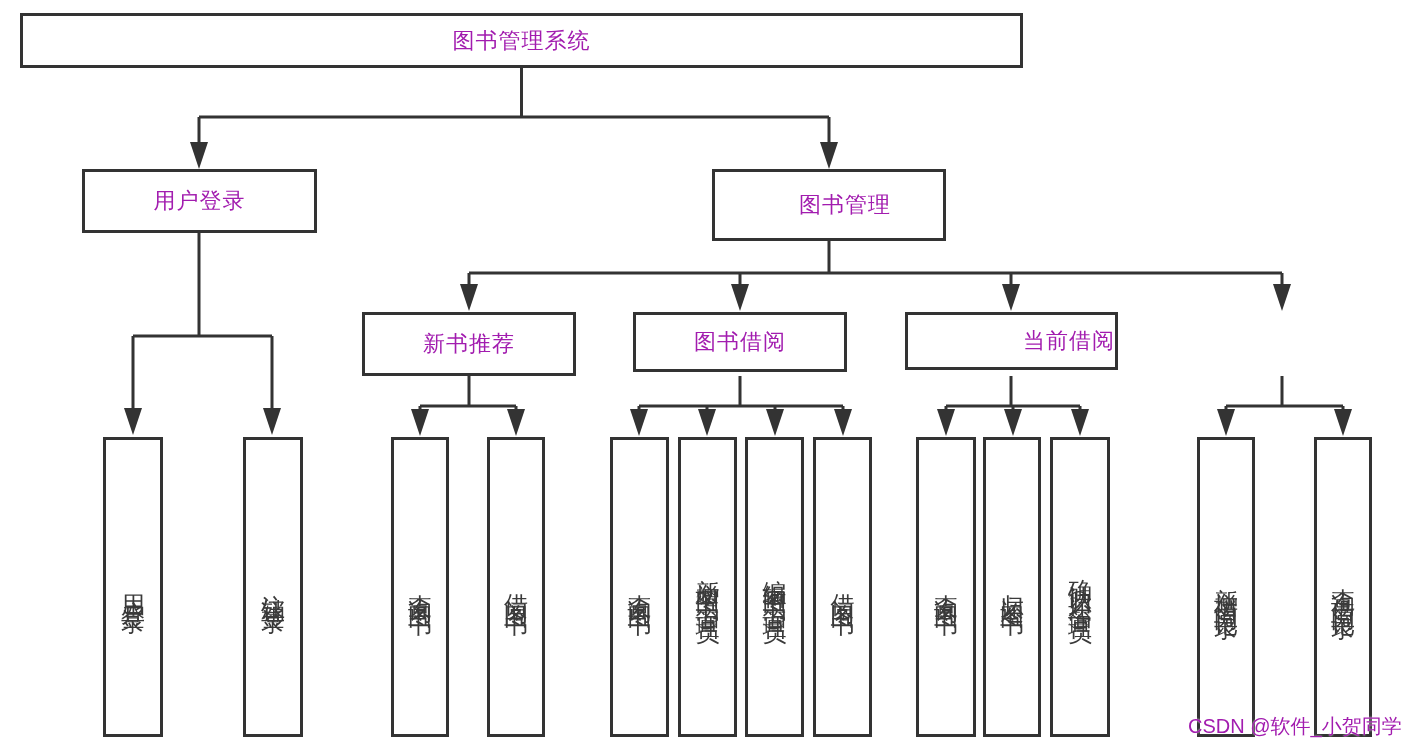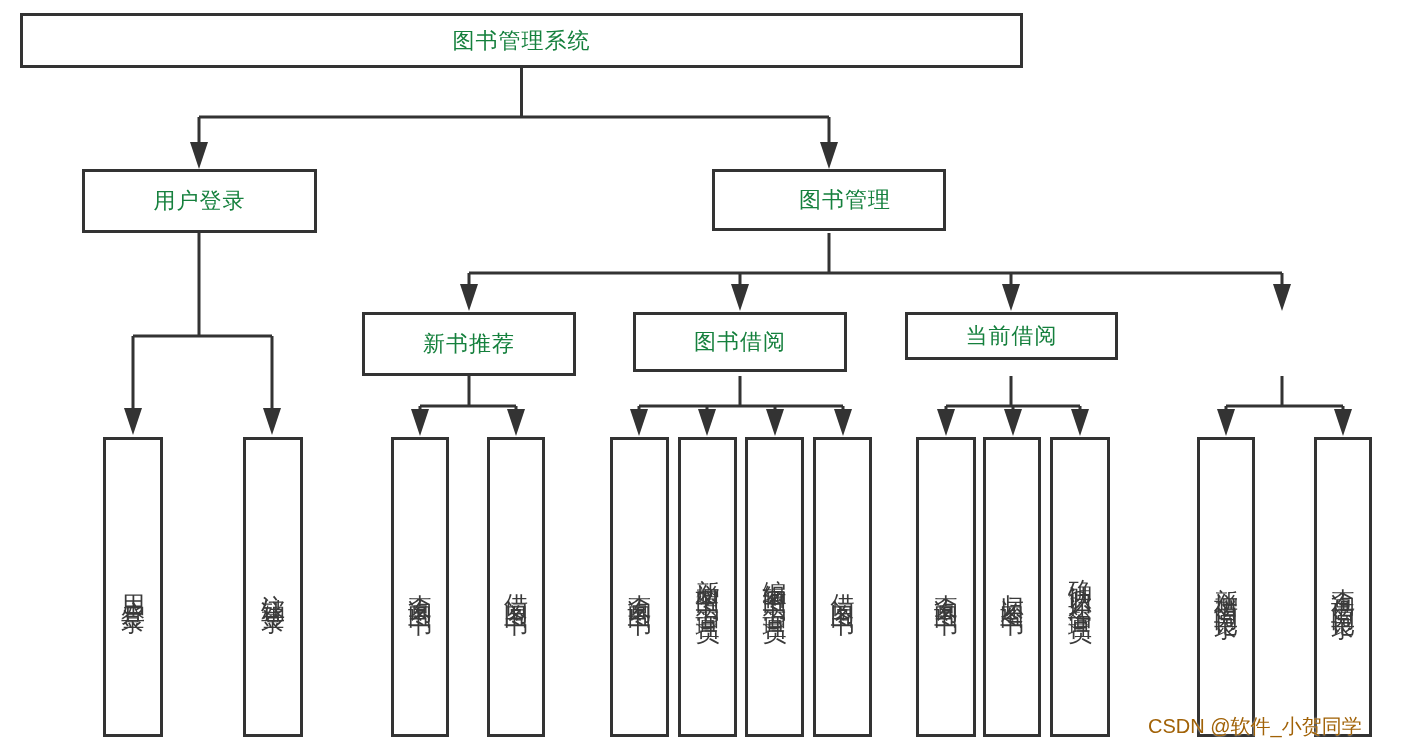--- a/index.html
+++ b/index.html
@@ -20,21 +20,21 @@
   .connectors path.arrow { fill: #333333; stroke: none; }
   .hbox {
     position: absolute;
     box-sizing: border-box;
     border: 3px solid #333333;
     background: #ffffff;
     display: flex;
     align-items: center;
     justify-content: center;
     font-size: 22px;
-    color: #15803d;
+    color: #a21caf;
     letter-spacing: 1px;
   }
   .vbox {
     position: absolute;
     box-sizing: border-box;
     border: 3px solid #333333;
     background: #ffffff;
     top: 437px;
     height: 300px;
   }
@@ -43,24 +43,24 @@
     top: 50%; left: 50%;
     transform: translate(-50%, -50%);
     writing-mode: vertical-rl;
     white-space: nowrap;
     font-size: 24px;
     letter-spacing: 6px;
     color: #3a3a3a;
   }
   .watermark {
     position: absolute;
-    left: 1148px;
+    left: 1188px;
     top: 713px;
     font-size: 20px;
-    color: #a16207;
+    color: #a21caf;
     text-shadow: 0 0 2px #ffffff;
     white-space: nowrap;
   }
 </style>
 </head>
 <body>
 
 <div class="stage">
 
   <svg class="connectors" viewBox="0 0 1405 747" xmlns="http://www.w3.org/2000/svg">
@@ -106,31 +106,31 @@
     </g>
   </svg>
 
   <div class="hbox" style="left:20px; top:13px; width:1003px; height:55px;">
     <span>图书管理系统</span>
   </div>
 
   <div class="hbox" style="left:82px; top:169px; width:235px; height:64px;">
     <span>用户登录</span>
   </div>
-  <div class="hbox" style="left:712px; top:169px; width:234px; height:62px;padding-left:32px;">
+  <div class="hbox" style="left:712px; top:169px; width:234px; height:72px;padding-left:32px;">
     <span>图书管理</span>
   </div>
 
   <div class="hbox" style="left:362px; top:312px; width:214px; height:64px;">
     <span>新书推荐</span>
   </div>
   <div class="hbox" style="left:633px; top:312px; width:214px; height:60px;">
     <span>图书借阅</span>
   </div>
-  <div class="hbox" style="left:905px; top:312px; width:213px; height:48px;">
+  <div class="hbox" style="left:905px; top:312px; width:213px; height:58px;justify-content:flex-end;">
     <span>当前借阅</span>
   </div>
 
   <div class="vbox" style="left:103px; width:60px;">
     <span>用户登录</span>
   </div>
   <div class="vbox" style="left:243px; width:60px;">
     <span>注销登录</span>
   </div>
 

